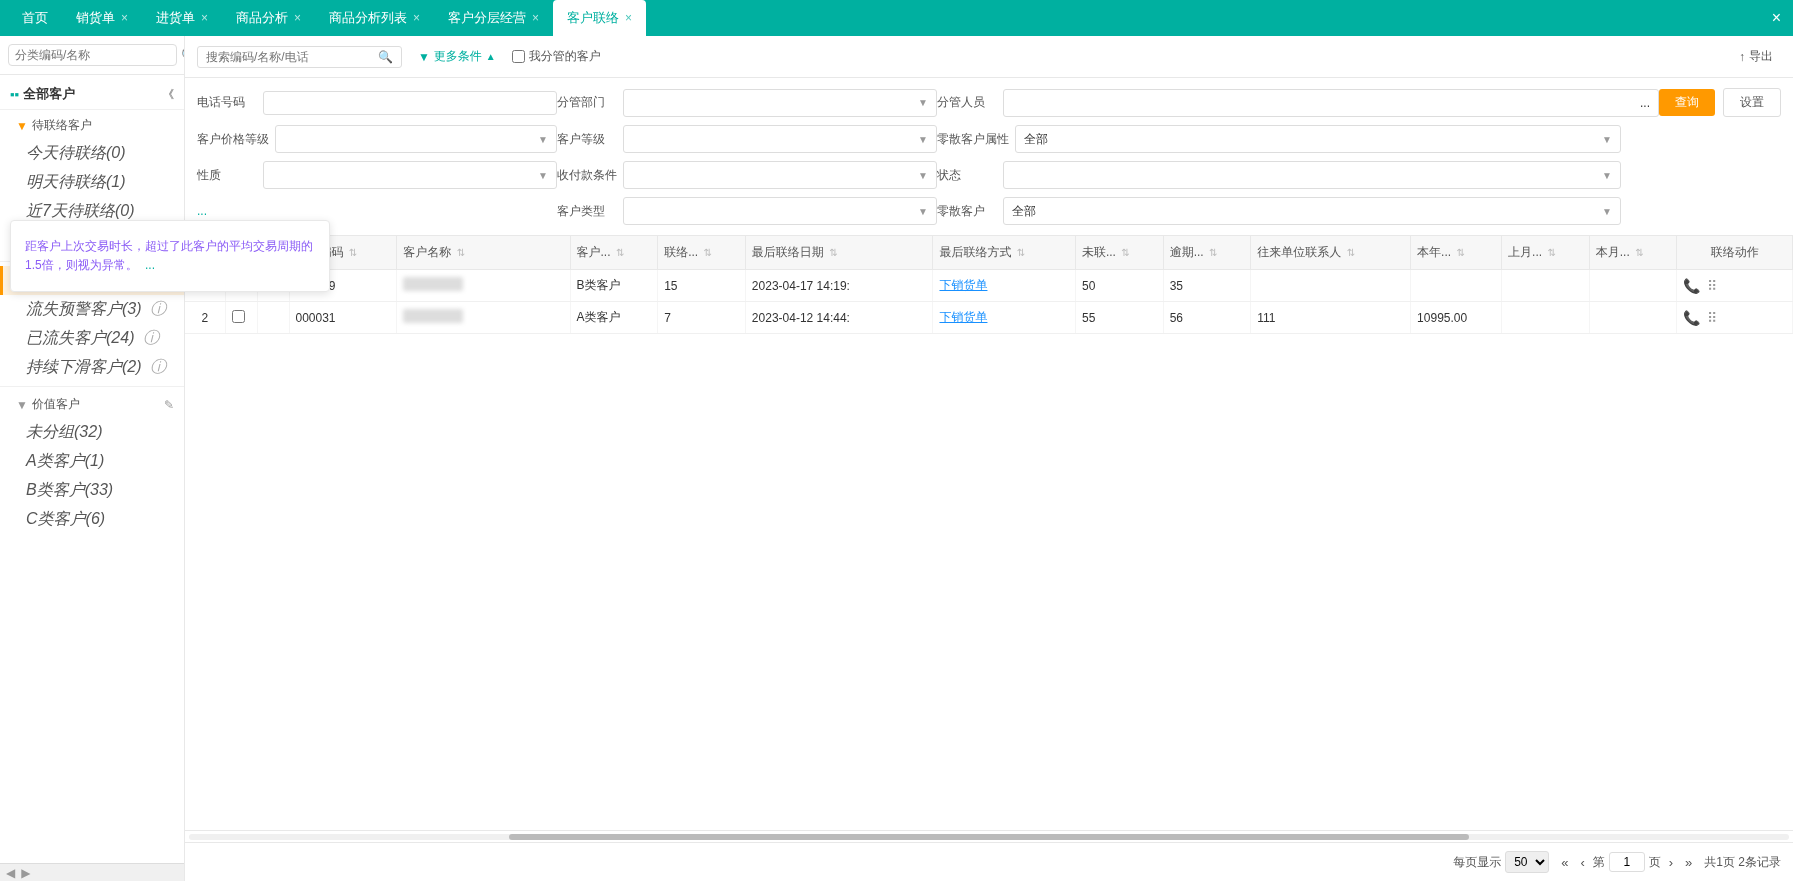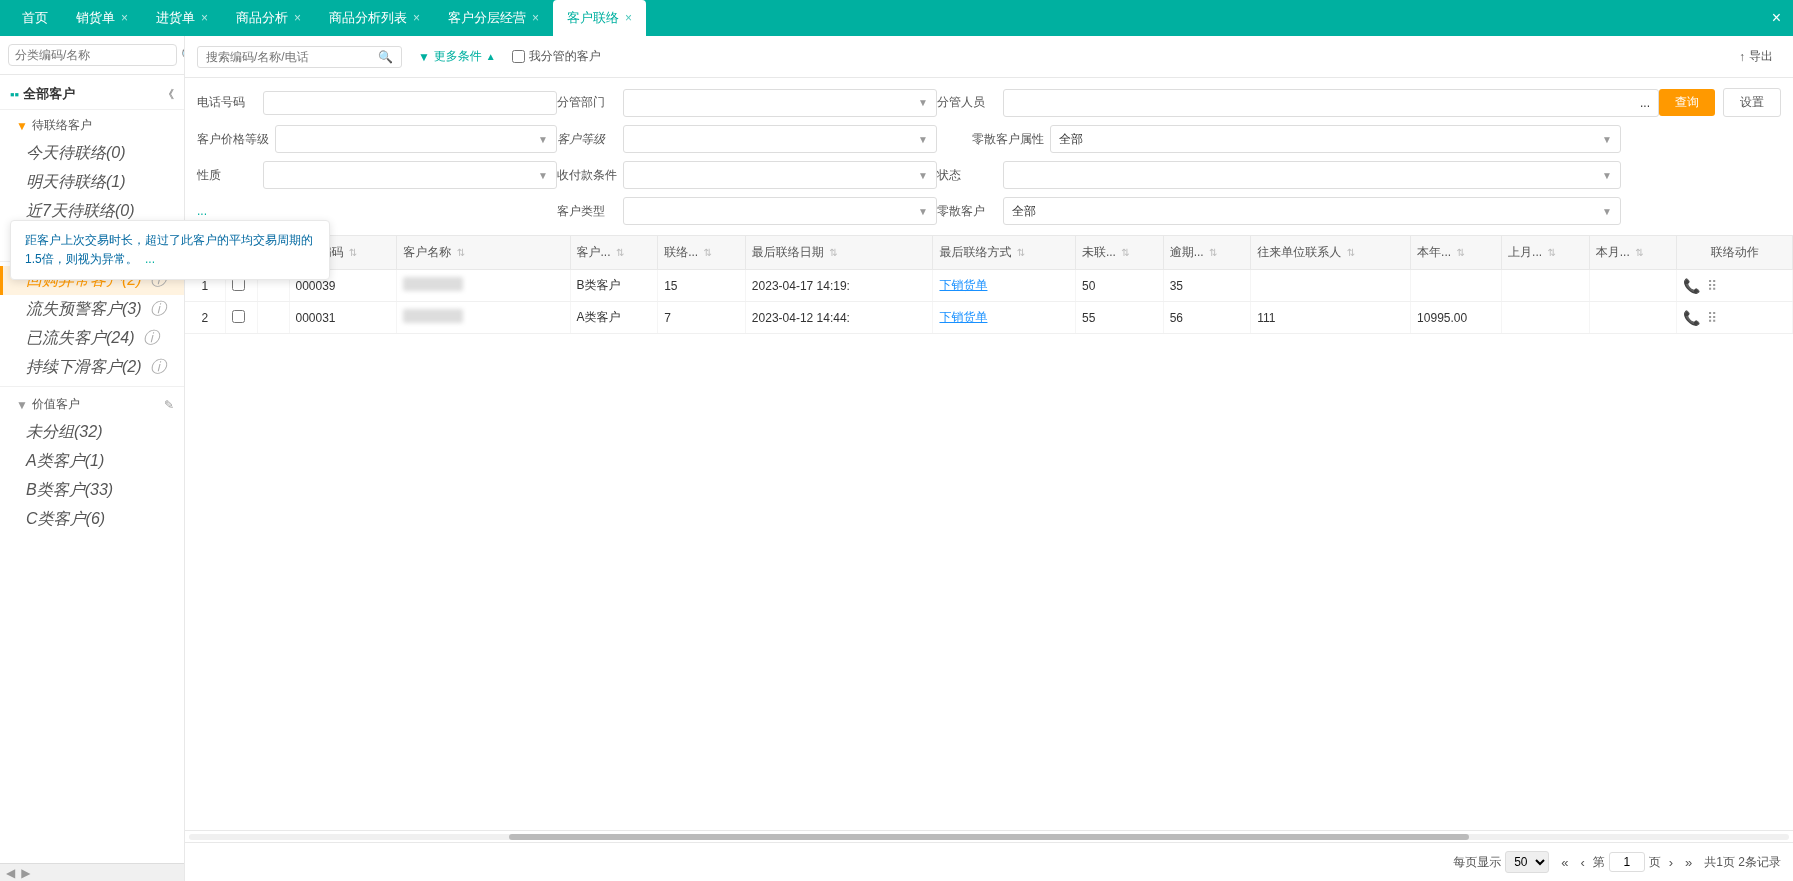--- a/index.html
+++ b/index.html
@@ -321,23 +321,23 @@
     }
 
     
     .tooltip-popup {
       position: fixed;
       left: 10px;
       top: 220px;
       background: #fff;
       border: 1px solid #e8e8e8;
       border-radius: 4px;
-      padding: 10px 14px;
-      font-size: 12px;
-      color: #0369a1;
+      padding: 16px 14px;
+      font-size: 12px;
+      color: #8b5cf6;
       box-shadow: 0 2px 8px rgba(0,0,0,0.12);
       z-index: 100;
       max-width: 320px;
       line-height: 1.6;
     }
     .tooltip-popup::after {
       content: '...';
       color: #00b0a0;
       margin-left: 4px;
     }
@@ -600,28 +600,28 @@
       </div>
 
       <div class="filter-row">
         <div class="filter-item" style="max-width:360px;">
           <label>客户价格等级</label>
           <div class="filter-select" style="width:200px;">
             <span></span>
             <span class="arrow">▼</span>
           </div>
         </div>
-        <div class="filter-item" style="max-width:380px;font-style:italic;">
+        <div class="filter-item" style="max-width:380px;">
           <label>客户等级</label>
           <div class="filter-select" style="width:220px;">
             <span></span>
             <span class="arrow">▼</span>
           </div>
         </div>
-        <div class="filter-item" style="flex:1;margin-left:35px;">
+        <div class="filter-item" style="flex:1;">
           <label>零散客户属性</label>
           <div class="filter-select" style="flex:1;">
             <span>全部</span>
             <span class="arrow">▼</span>
           </div>
         </div>
         <div style="width:160px;"></div>
       </div>
 
       <div class="filter-row">

